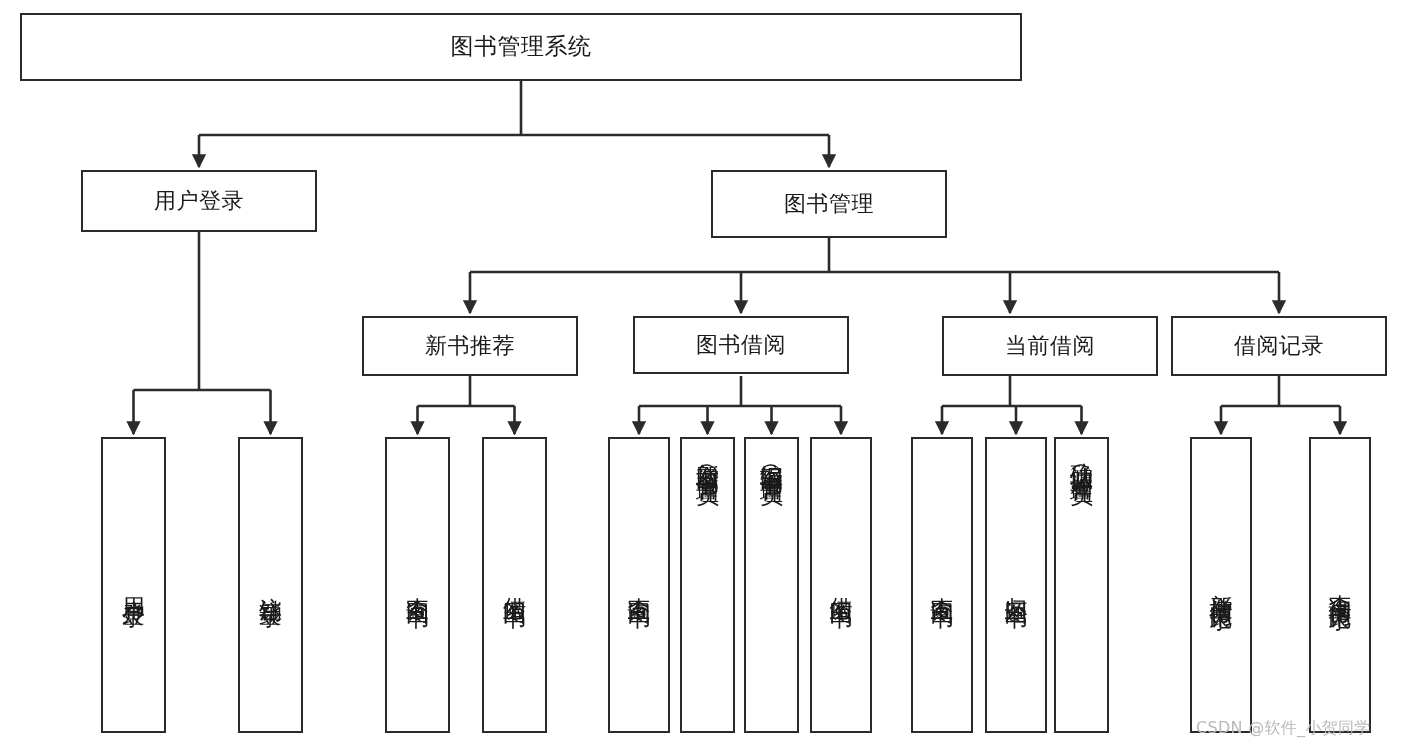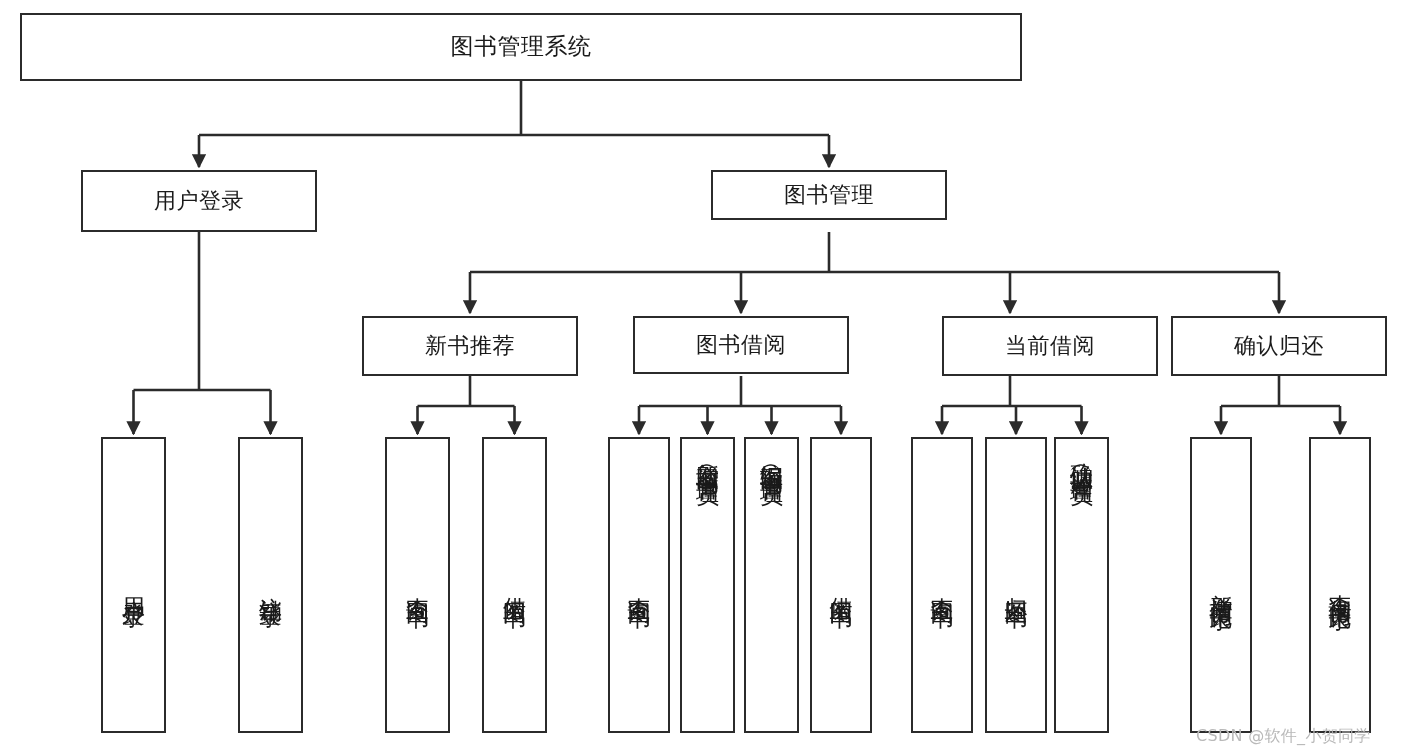--- a/index.html
+++ b/index.html
@@ -123,34 +123,34 @@
       </g>
   </svg>
 
   <div id="nodes">
       <div class="node horiz root" style="left: 20px; top: 13px; width: 1002px; height: 68px;">
         <span class="label">图书管理系统</span>
       </div>
       <div class="node horiz" style="left: 81px; top: 170px; width: 236px; height: 62px;">
         <span class="label">用户登录</span>
       </div>
-      <div class="node horiz" style="left: 711px; top: 170px; width: 236px; height: 50px;">
+      <div class="node horiz" style="left: 711px; top: 170px; width: 236px; height: 68px;">
         <span class="label">图书管理</span>
       </div>
       <div class="node horiz" style="left: 362px; top: 316px; width: 216px; height: 60px;">
         <span class="label">新书推荐</span>
       </div>
       <div class="node horiz" style="left: 633px; top: 316px; width: 216px; height: 58px;">
         <span class="label">图书借阅</span>
       </div>
       <div class="node horiz" style="left: 942px; top: 316px; width: 216px; height: 60px;">
         <span class="label">当前借阅</span>
       </div>
       <div class="node horiz" style="left: 1171px; top: 316px; width: 216px; height: 60px;">
-        <span class="label">确认归还</span>
+        <span class="label">借阅记录</span>
       </div>
       <div class="node vert center" style="left: 101px; top: 437px; width: 65px; height: 296px;">
         <span class="label">用户登录</span>
       </div>
       <div class="node vert center" style="left: 238px; top: 437px; width: 65px; height: 296px;">
         <span class="label">注销登录</span>
       </div>
       <div class="node vert center" style="left: 385px; top: 437px; width: 65px; height: 296px;">
         <span class="label">查询图书</span>
       </div>
@@ -179,15 +179,15 @@
         <span class="label">确认归还（管理员）</span>
       </div>
       <div class="node vert center" style="left: 1190px; top: 437px; width: 62px; height: 296px;">
         <span class="label">新增借阅记录</span>
       </div>
       <div class="node vert center" style="left: 1309px; top: 437px; width: 62px; height: 296px;">
         <span class="label">查询借阅记录</span>
       </div>
     </div>
 
-  <div class="watermark" style="left: 1196px; top: 718px; margin-top: 8px;">CSDN @软件_小贺同学</div>
+  <div class="watermark" style="left: 1196px; top: 718px;">CSDN @软件_小贺同学</div>
 
 </div>
 
 </body></html>

